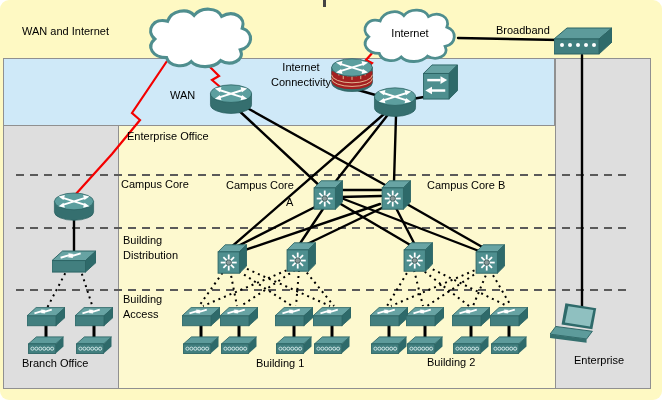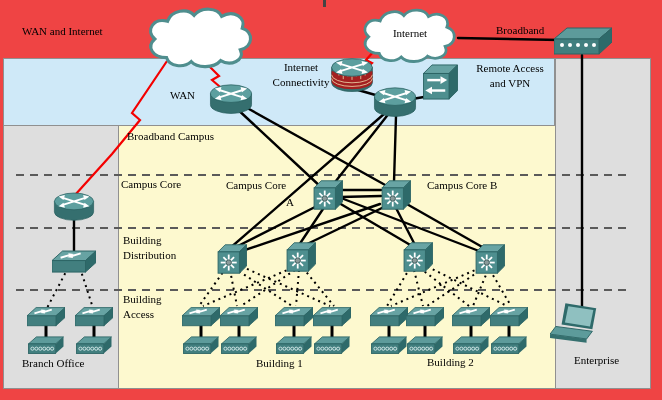--- a/index.html
+++ b/index.html
@@ -1,17 +1,17 @@
 <!DOCTYPE html>
 <html><head>
 <meta charset="utf-8">
 <style>
   html,body{margin:0;padding:0;background:#fff;}
-  #stage{position:relative;width:662px;height:400px;background:#ef4444;overflow:hidden;
-         font-family:Liberation Serif, serif;}
+  #stage{position:relative;width:662px;height:400px;background:#fef9c3;overflow:hidden;
+         font-family:Liberation Sans, sans-serif;border-radius:9px;}
   .band{position:absolute;border:1px solid #909090;box-sizing:border-box;}
   .lbl{position:absolute;font-size:11px;color:#000;white-space:nowrap;line-height:15px;}
   .ctr{text-align:center;}
   .dev{position:absolute;}
   .dev svg{display:block;width:100%;height:100%;}
   #wires{position:absolute;left:0;top:0;}
 </style>
 </head>
 <body>
 
@@ -549,25 +549,21 @@
   </div>
 
   <div class="lbl" style="left:22px;top:24px;">WAN and Internet</div>
   <div class="lbl ctr" style="left:354px;top:26px;width:112px;">Internet</div>
   <div class="lbl" style="left:496px;top:23px;">Broadband</div>
   <div class="lbl" style="left:170px;top:88px;">WAN</div>
   <div class="lbl ctr" style="left:255px;top:60px;width:92px;">
     <span>Internet</span><br>
     <span>Connectivity</span>
   </div>
-  <div class="lbl ctr" style="left:460px;top:61px;width:100px;">
-    <span>Remote Access</span><br>
-    <span>and VPN</span>
-  </div>
-  <div class="lbl" style="left:127px;top:129px;">Broadband Campus</div>
+  <div class="lbl" style="left:127px;top:129px;">Enterprise Office</div>
   <div class="lbl" style="left:121px;top:177px;">Campus Core</div>
   <div class="lbl" style="left:226px;top:178px;">Campus Core</div>
   <div class="lbl" style="left:286px;top:195px;">A</div>
   <div class="lbl" style="left:427px;top:178px;text-align:center;">Campus Core B</div>
   <div class="lbl" style="left:123px;top:233px;">
     <span>Building</span><br>
     <span>Distribution</span>
   </div>
   <div class="lbl" style="left:123px;top:292px;">
     <span>Building</span><br>

